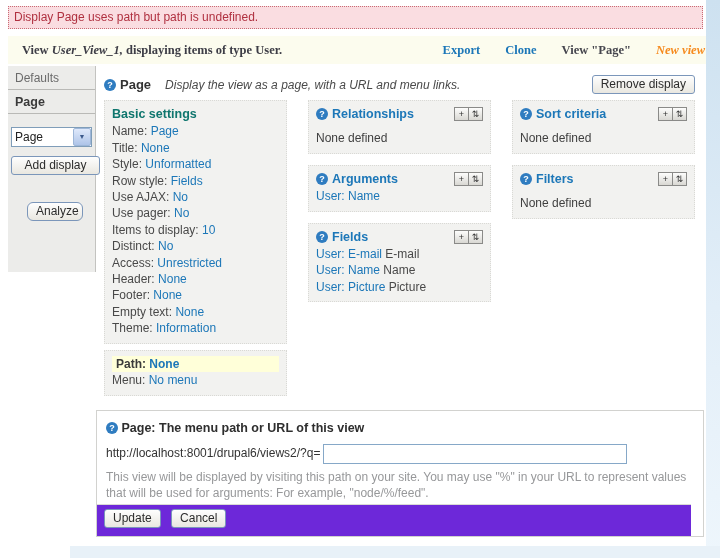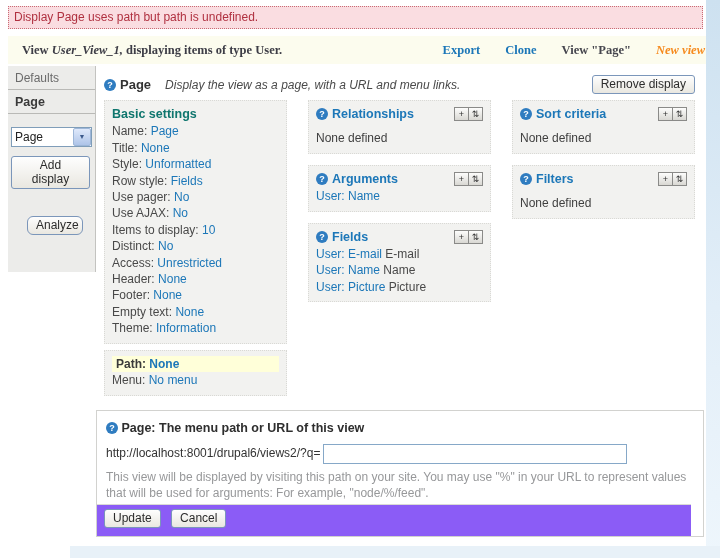--- a/index.html
+++ b/index.html
@@ -30,21 +30,21 @@
   .side-controls{padding:13px 3px 0 3px;}
   .xp-select{display:flex;height:18px;border:1px solid #7f9db9;background:#fff;width:79px;
              align-items:center;cursor:pointer;}
   .xp-select .val{flex:1;padding-left:3px;color:#222;}
   .xp-select .arrow{width:16px;height:16px;margin:0;border:1px solid #9db6d8;border-radius:2px;
              background:linear-gradient(180deg,#dfe9fb,#aec4e8);color:#3c5a8c;font-size:7px;
              line-height:16px;text-align:center;}
   .xp-btn{display:inline-block;border:1px solid #7b96ba;border-radius:3px;color:#2c2c2c;
           background:linear-gradient(180deg,#fefefe,#e9e7e0);padding:1px 8px 2px 8px;
           font-family:"Liberation Sans",sans-serif;font-size:12px;cursor:pointer;}
-  .add-display{display:block;width:79px;margin-top:9px;text-align:center;}
+  .add-display{display:block;width:89px;margin-top:9px;text-align:center;}
   .analyze{display:block;width:56px;margin:27px 0 0 16px;text-align:center;border-radius:6px;}
   
   .display-header{position:absolute;left:96px;top:66px;width:609px;height:36px;background:#fff;}
   .display-header .inner{padding:11px 0 0 8px;}
   .qicon{display:inline-block;width:12px;height:12px;border-radius:50%;background:#2f7cc0;
          color:#fff;font-size:9px;font-weight:bold;line-height:12px;text-align:center;
          vertical-align:1px;cursor:pointer;}
   .dh-title{font-weight:bold;color:#333;font-size:13px;margin-left:4px;}
   .dh-desc{font-style:italic;color:#4a4a4a;margin-left:14px;}
   .remove-btn{position:absolute;right:10px;top:9px;}
@@ -68,21 +68,21 @@
   .path-row .lbl{color:#3a3a3a;}
   
   .form-box{position:absolute;left:96px;top:410px;width:608px;height:127px;background:#fff;
             border:1px solid #d2d2cf;box-sizing:border-box;}
   .form-title{padding:10px 10px 0 9px;font-weight:bold;color:#2e2e2e;font-size:12.5px;}
   .url-row{padding:9px 10px 0 9px;color:#333;}
   .path-input{width:298px;height:16px;border:1px solid #86a8c8;margin-left:3px;
               vertical-align:middle;font-family:"Liberation Sans",sans-serif;font-size:12px;
               padding:1px 2px;outline:none;}
   .form-desc{padding:5px 10px 0 9px;color:#97989a;width:588px;line-height:16px;}
-  .form-footer{position:absolute;left:0;bottom:0;right:12px;height:24px;background:#8b5cf6;
+  .form-footer{position:absolute;left:0;bottom:0;right:12px;height:24px;background:#6d28d9;
                border-top:1px solid #dadad6;padding:4px 0 3px 7px;}
   .form-footer .xp-btn{margin-right:7px;}
 </style>
 </head>
 <body>
 
 <div class="page">
 
   <div class="error-box">Display Page uses path but path is undefined.</div>
 
@@ -122,22 +122,22 @@
 
   <div class="columns">
 
     <div class="col">
       <div class="panel" style="margin-bottom:6px;">
         <div class="panel-hd plain">Basic settings</div>
         <div class="setting-row"><span class="lbl">Name:</span> <a>Page</a></div>
         <div class="setting-row"><span class="lbl">Title:</span> <a>None</a></div>
         <div class="setting-row"><span class="lbl">Style:</span> <a>Unformatted</a></div>
         <div class="setting-row"><span class="lbl">Row style:</span> <a>Fields</a></div>
+        <div class="setting-row"><span class="lbl">Use AJAX:</span> <a>No</a></div>
         <div class="setting-row"><span class="lbl">Use pager:</span> <a>No</a></div>
-        <div class="setting-row"><span class="lbl">Use AJAX:</span> <a>No</a></div>
         <div class="setting-row"><span class="lbl">Items to display:</span> <a>10</a></div>
         <div class="setting-row"><span class="lbl">Distinct:</span> <a>No</a></div>
         <div class="setting-row"><span class="lbl">Access:</span> <a>Unrestricted</a></div>
         <div class="setting-row"><span class="lbl">Header:</span> <a>None</a></div>
         <div class="setting-row"><span class="lbl">Footer:</span> <a>None</a></div>
         <div class="setting-row"><span class="lbl">Empty text:</span> <a>None</a></div>
         <div class="setting-row"><span class="lbl">Theme:</span> <a>Information</a></div>
       </div>
 
       <div class="panel">

